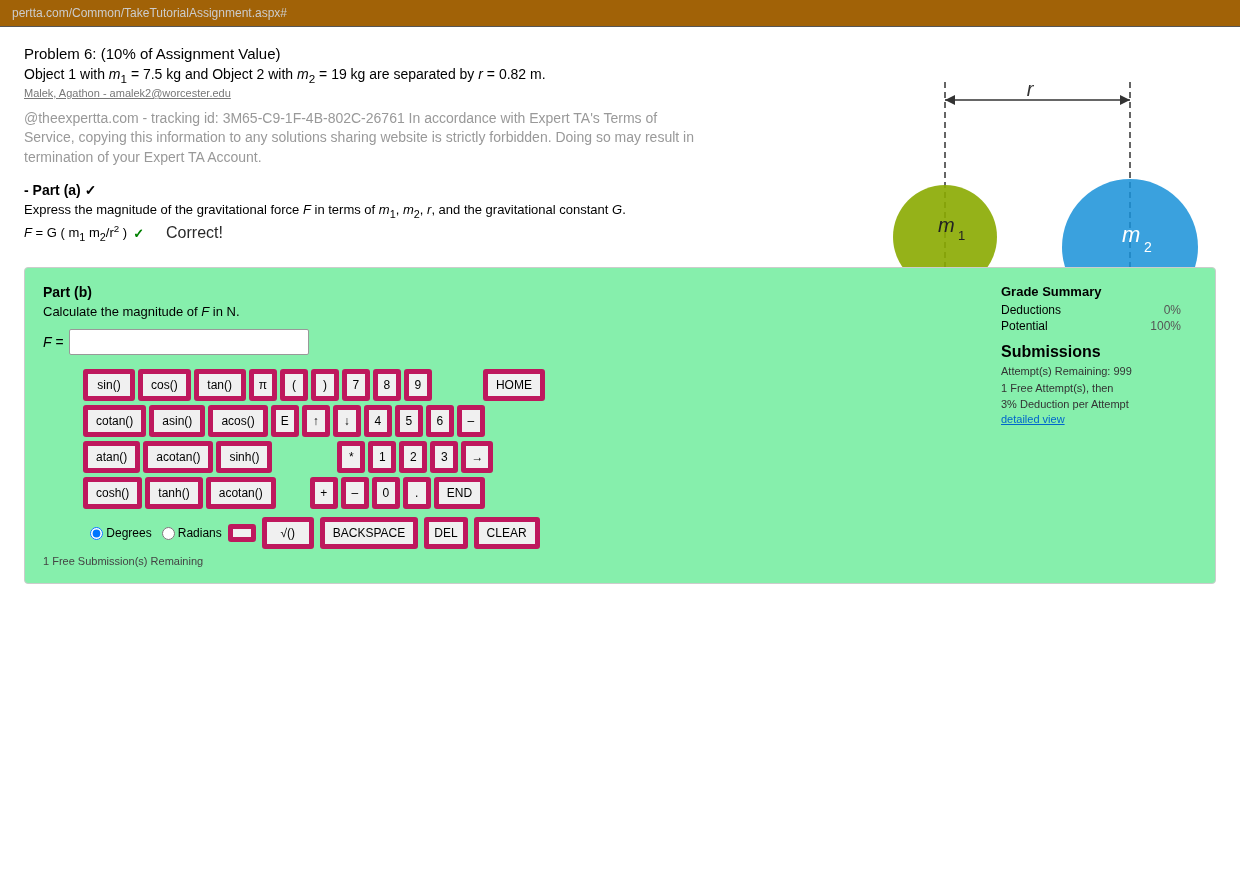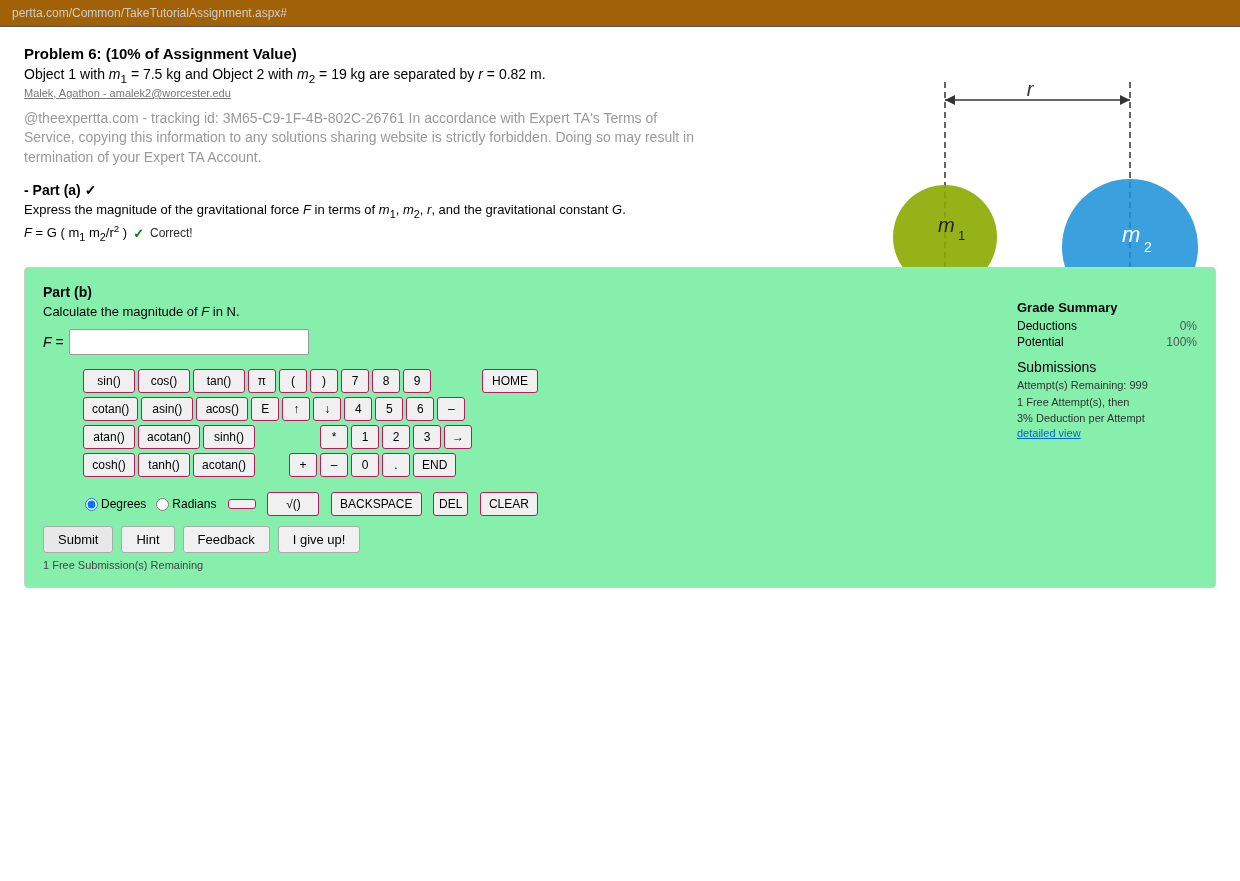--- a/index.html
+++ b/index.html
@@ -24,21 +24,21 @@
       flex-direction: column;
       padding: 0;
       position: relative;
     }
     .problem-area {
       padding: 18px 24px 10px 24px;
       flex: 1;
       position: relative;
     }
     .problem-title {
-      font-weight: bold;
+      font-weight: normal;
       font-size: 15px;
       margin-bottom: 4px;
     }
     .problem-desc {
       font-size: 14px;
       margin-bottom: 2px;
     }
     .problem-author {
       font-size: 11px;
       color: #777;
@@ -73,21 +73,22 @@
       margin-bottom: 4px;
     }
     .part-a-answer {
       font-size: 13px;
       display: flex;
       align-items: center;
       gap: 6px;
     }
     .correct-text {
       color: #2a2a2a;
-      font-size: 12px;
+      font-size: 16px;
+      margin-left: 16px;
     }
     .checkmark {
       color: green;
       font-weight: bold;
     }
     .part-b-box {
       border: 1px solid #ccc;
       border-radius: 4px;
       padding: 16px 18px;
       margin-top: 4px;
@@ -126,21 +127,21 @@
       flex-direction: column;
       gap: 4px;
       margin-left: 40px;
     }
     .calc-row {
       display: flex;
       gap: 3px;
       align-items: center;
     }
     .calc-btn {
-      border: 1px solid #be185d;
+      border: 5px solid #be185d;
       background: #f0f0f0;
       border-radius: 3px;
       padding: 4px 8px;
       font-size: 12px;
       cursor: pointer;
       min-width: 52px;
       text-align: center;
       white-space: nowrap;
     }
     .calc-btn.narrow {
@@ -181,45 +182,44 @@
     .action-btn.submit {
       background: #e8e8e8;
     }
     .submissions-remaining {
       font-size: 11px;
       color: #444;
       margin-top: 6px;
     }
     .grade-summary {
       position: absolute;
-      right: 18px;
+      right: 34px;
       top: 16px;
       width: 180px;
-      margin-top: 16px;
     }
     .grade-title {
       font-weight: bold;
       font-size: 13px;
       margin-bottom: 4px;
     }
     .grade-row {
       display: flex;
       justify-content: space-between;
       font-size: 12px;
       margin-bottom: 2px;
     }
     .grade-row .val {
       color: #555;
     }
     .submissions-info {
       margin-top: 10px;
     }
     .submissions-title {
-      font-weight: normal;
-      font-size: 14px;
+      font-weight: bold;
+      font-size: 16px;
       margin-bottom: 2px;
     }
     .submissions-detail {
       font-size: 11px;
       color: #333;
       line-height: 1.5;
     }
     .detailed-view {
       font-size: 11px;
       color: #0066cc;
@@ -355,46 +355,40 @@
           <button class="calc-btn">tanh()</button>
           <button class="calc-btn">acotan()</button>
           <button class="calc-btn narrow" style="visibility:hidden;"></button>
           <button class="calc-btn narrow">+</button>
           <button class="calc-btn narrow">–</button>
           <button class="calc-btn narrow">0</button>
           <button class="calc-btn narrow">.</button>
           <button class="calc-btn end-btn">END</button>
         </div>
 
-        <div class="calc-row" style="justify-content: space-between; gap: 6px; margin-top: 11px;">
+        <div class="calc-row" style="justify-content: center; gap: 6px; margin-top: 4px;">
           <div class="degrees-row">
             <label style="display:flex;align-items:center;gap:3px;font-size:12px;">
               <input type="radio" name="angle" checked="" style="">
               <span>Degrees</span>
             </label>
             <label style="display:flex;align-items:center;gap:3px;font-size:12px;">
               <input type="radio" name="angle" style="">
               <span>Radians</span>
             </label>
           </div>
           <button class="calc-btn narrow" style="min-width:28px;"></button>
           <button class="calc-btn">√()</button>
           <button class="calc-btn wide">BACKSPACE</button>
           <button class="calc-btn narrow">DEL</button>
           <button class="calc-btn">CLEAR</button>
         </div>
       </div>
 
       
-      <div class="action-row">
-        <button class="action-btn submit">Submit</button>
-        <button class="action-btn">Hint</button>
-        <button class="action-btn">Feedback</button>
-        <button class="action-btn">I give up!</button>
-      </div>
       <div class="submissions-remaining">1 Free Submission(s) Remaining</div>
 
       
       <div class="grade-summary">
         <div class="grade-title">Grade Summary</div>
         <div class="grade-row">
           <span>Deductions</span>
           <span class="val">0%</span>
         </div>
         <div class="grade-row">

